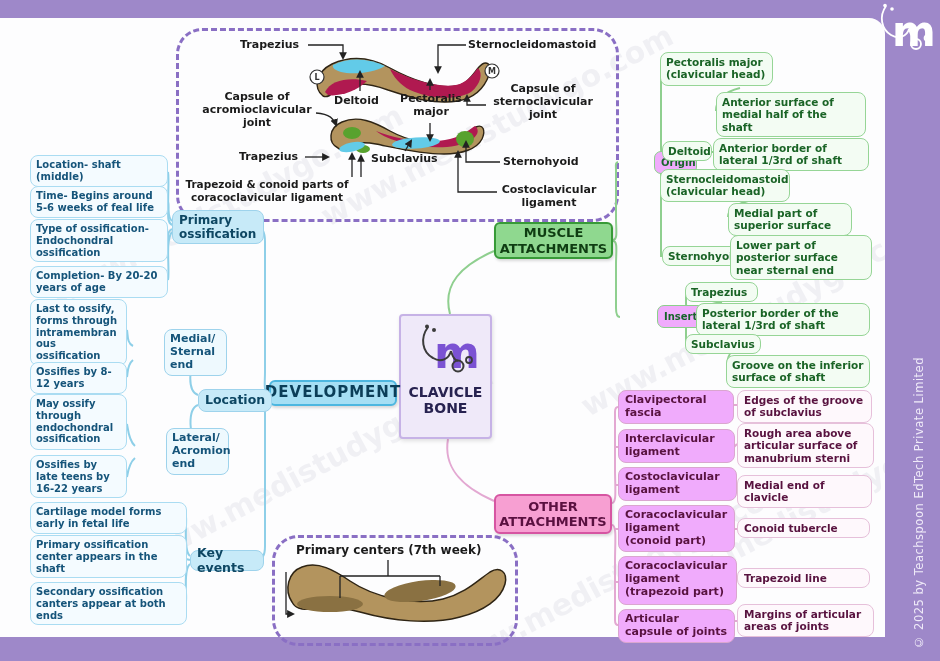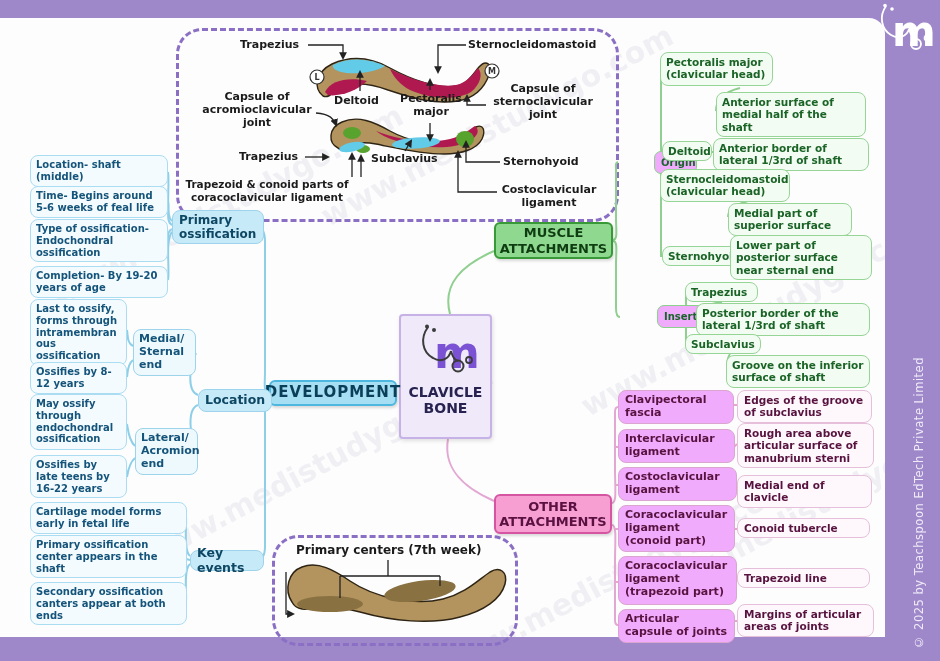--- a/index.html
+++ b/index.html
@@ -17,21 +17,21 @@
     font-size:30px;transform:rotate(-28deg);white-space:nowrap;z-index:0;pointer-events:none;
   }
   .panel{
     position:absolute;border:3.5px dashed #8a6fc4;border-radius:26px;z-index:1;background:transparent;
   }
   svg.overlay{position:absolute;left:0;top:0;z-index:1;}
   .box{position:absolute;z-index:2;box-sizing:border-box;font-weight:700;line-height:1.18;}
   
   .lf-b{background:#f4fbff;border:1.5px solid #aadcf2;border-radius:8px;color:#15547a;font-size:10px;padding:3px 5px;overflow-wrap:anywhere;}
   .nd-b{background:#c7eaf8;border:1.5px solid #9ed3ec;border-radius:8px;color:#0e4763;font-size:12px;padding:3px 6px;display:flex;align-items:center;}
-  .nd-b2{background:#eef9fe;border:1.5px solid #9ed3ec;border-radius:8px;color:#15547a;font-size:11px;padding:3px 5px;}
+  .nd-b2{background:#eef9fe;border:1.5px solid #9ed3ec;border-radius:8px;color:#15547a;font-size:11px;padding:3px 5px;margin-left:31px;}
   .hub-b{background:#a6dff4;border:2px solid #4db7e0;border-radius:6px;color:#0b3e58;font-size:15px;letter-spacing:1px;display:flex;align-items:center;justify-content:center;box-shadow:1px 2px 3px rgba(0,0,0,0.15);}
   
   .lf-g{background:#f3fcf3;border:1.5px solid #96d596;border-radius:8px;color:#1a6426;font-size:10.5px;padding:3px 5px;}
   .nd-g{background:#f0abfc;border:1.5px solid #8bd08b;border-radius:7px;color:#17642a;font-size:10px;padding:2px 6px;display:flex;align-items:center;margin-left:37px;}
   .hub-g{background:#8fd88f;border:2px solid #379a37;border-radius:6px;color:#0f3d12;font-size:13px;text-align:center;display:flex;align-items:center;justify-content:center;box-shadow:1px 2px 3px rgba(0,0,0,0.15);}
   
   .lf-p{background:#f0abfc;border:1.5px solid #daa6cf;border-radius:8px;color:#58123f;font-size:11px;padding:3px 6px;}
   .vl-p{background:#fef8fc;border:1.5px solid #e6c0da;border-radius:8px;color:#58123f;font-size:10.5px;padding:3px 6px;}
   .hub-p{background:#f79fd2;border:2px solid #d655a2;border-radius:6px;color:#5a1040;font-size:13px;text-align:center;display:flex;align-items:center;justify-content:center;box-shadow:1px 2px 3px rgba(0,0,0,0.15);}
   
@@ -187,21 +187,21 @@
   </svg>
   <div>CLAVICLE BONE</div>
 </div>
 
 <div class="box hub-b" style="left:269px;top:380px;width:128px;height:26px">DEVELOPMENT</div>
 
 <div class="box nd-b" style="left:172px;top:210px;width:92px;height:34px">Primary ossification</div>
 <div class="box lf-b" style="left:30px;top:155px;width:138px;min-height:26px">Location- shaft (middle)</div>
 <div class="box lf-b" style="left:30px;top:186px;width:138px;min-height:28px">Time- Begins around 5-6 weeks of feal life</div>
 <div class="box lf-b" style="left:30px;top:219px;width:138px;min-height:42px">Type of ossification- Endochondral ossification</div>
-<div class="box lf-b" style="left:30px;top:266px;width:138px;min-height:28px">Completion- By 19-20 years of age</div>
+<div class="box lf-b" style="left:30px;top:266px;width:138px;min-height:28px">Completion- By 20-20 years of age</div>
 
 <div class="box nd-b" style="left:198px;top:389px;width:74px;height:23px;font-size:12.5px">Location</div>
 <div class="box nd-b2" style="left:133px;top:329px;width:63px;min-height:46px">Medial/ Sternal end</div>
 <div class="box lf-b" style="left:30px;top:299px;width:97px;min-height:58px">Last to ossify, forms through intramembranous ossification</div>
 <div class="box lf-b" style="left:30px;top:362px;width:97px;min-height:26px">Ossifies by 8-12 years</div>
 <div class="box nd-b2" style="left:135px;top:428px;width:63px;min-height:46px">Lateral/ Acromion end</div>
 <div class="box lf-b" style="left:30px;top:394px;width:97px;min-height:56px">May ossify through endochondral ossification</div>
 <div class="box lf-b" style="left:30px;top:455px;width:97px;min-height:42px">Ossifies by late teens by 16-22 years</div>
 
 <div class="box nd-b" style="left:190px;top:550px;width:74px;height:21px;font-size:12.5px">Key events</div>

